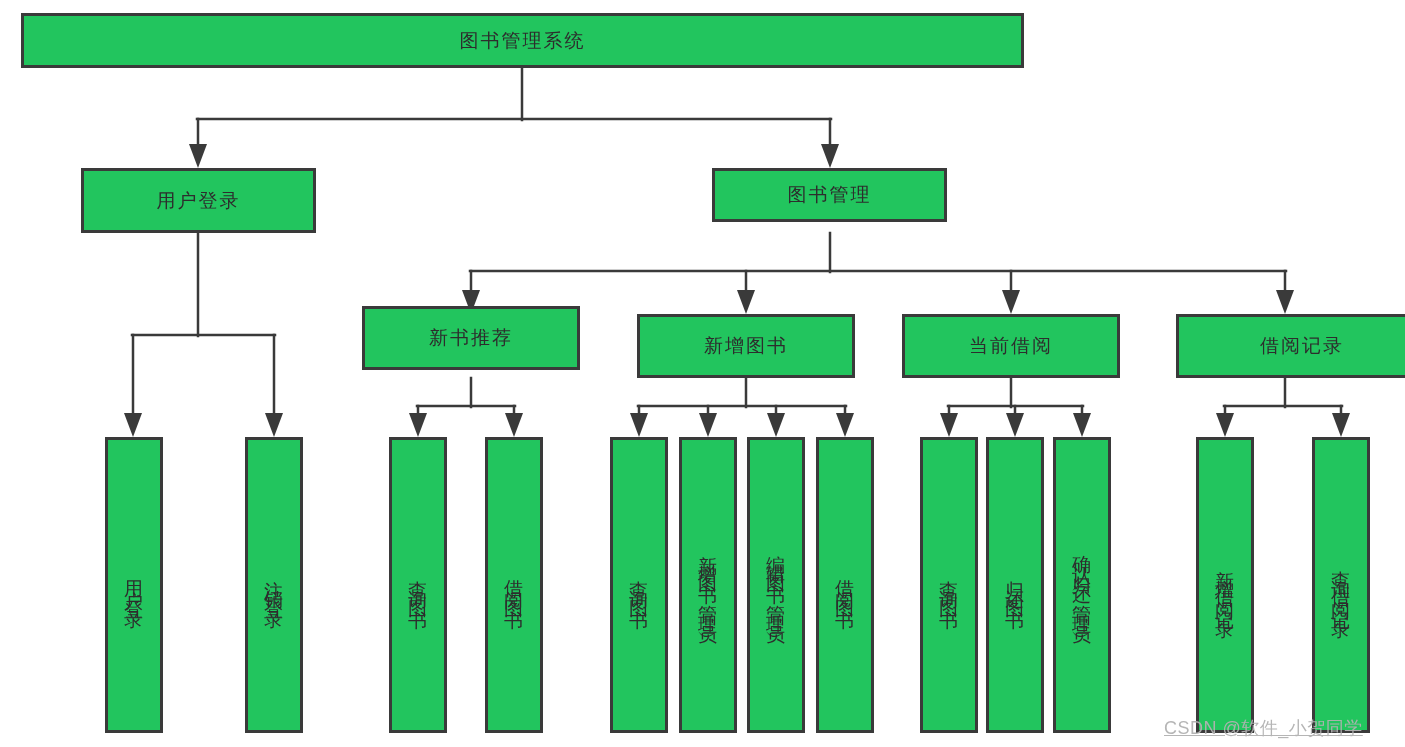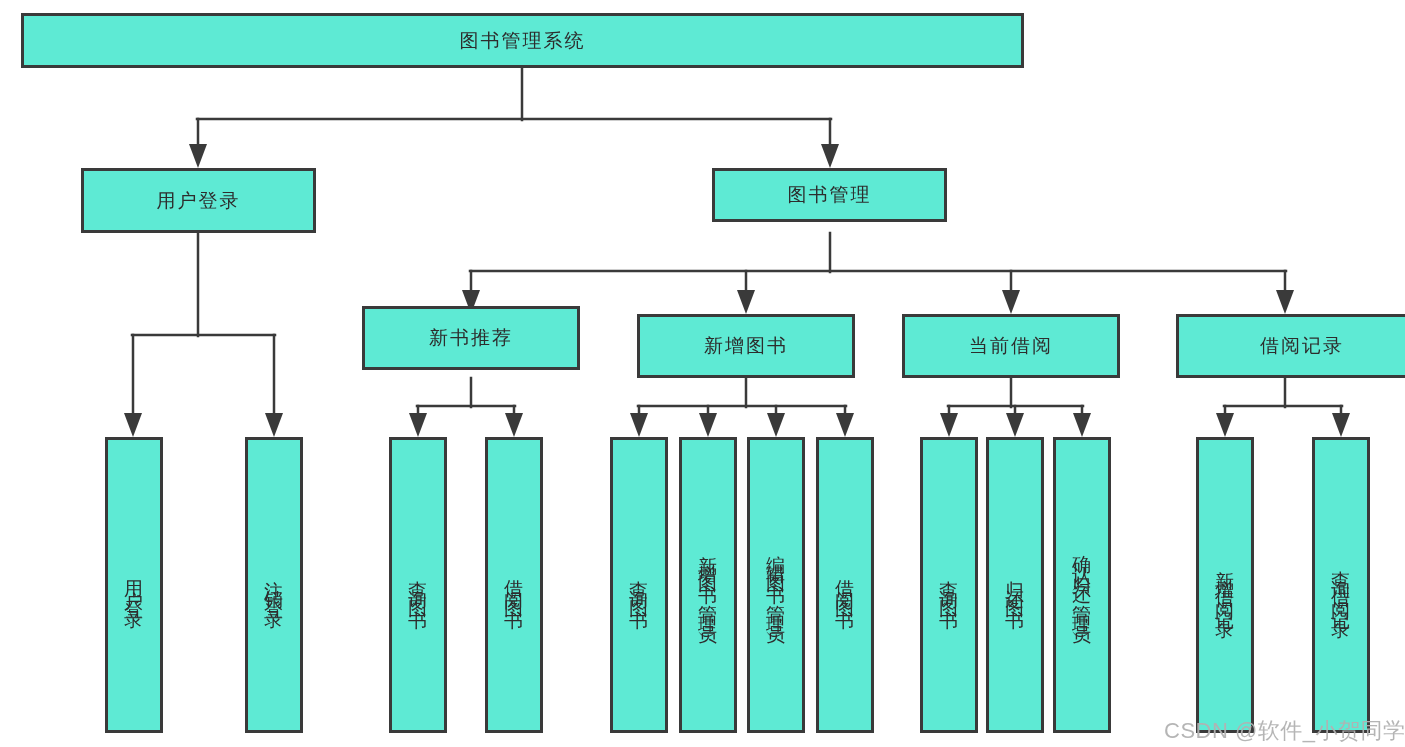--- a/index.html
+++ b/index.html
@@ -3,34 +3,35 @@
 <meta charset="utf-8">
 <style>
   html,body{margin:0;padding:0}
   body{
     width:1405px;height:747px;position:relative;overflow:hidden;
     background:#ffffff;
     font-family:"Liberation Sans","DejaVu Sans",sans-serif;
   }
   #connectors{position:absolute;left:0;top:0;z-index:1}
   .box{
-    position:absolute;box-sizing:border-box;background:#5eead4;
+    position:absolute;box-sizing:border-box;background:#22c55e;
     border:3px solid #3a3a3a;color:#2d2d2d;
     display:flex;align-items:center;justify-content:center;
     z-index:2;
   }
   .hbox .lbl{font-size:19px;letter-spacing:2px;white-space:nowrap}
   .vbox .lbl{
     writing-mode:vertical-rl;text-orientation:mixed;
     font-size:19px;letter-spacing:10px;line-height:1;white-space:nowrap;
   }
   .watermark{
     position:absolute;left:1164px;top:716px;z-index:9;
-    font-size:22px;color:#b2b2b2;letter-spacing:0.5px;white-space:nowrap;
+    font-size:18px;color:#b2b2b2;letter-spacing:0.5px;white-space:nowrap;
     opacity:0.95;
+    text-decoration:underline;
   }
 </style>
 </head>
 <body>
 
 <div>
 
   <svg id="connectors" width="1405" height="747" viewBox="0 0 1405 747">
     <g id="g-stems">
         <line x1="522" y1="68" x2="522" y2="120" stroke="#3a3a3a" stroke-width="2.5" stroke-linecap="square"></line>

